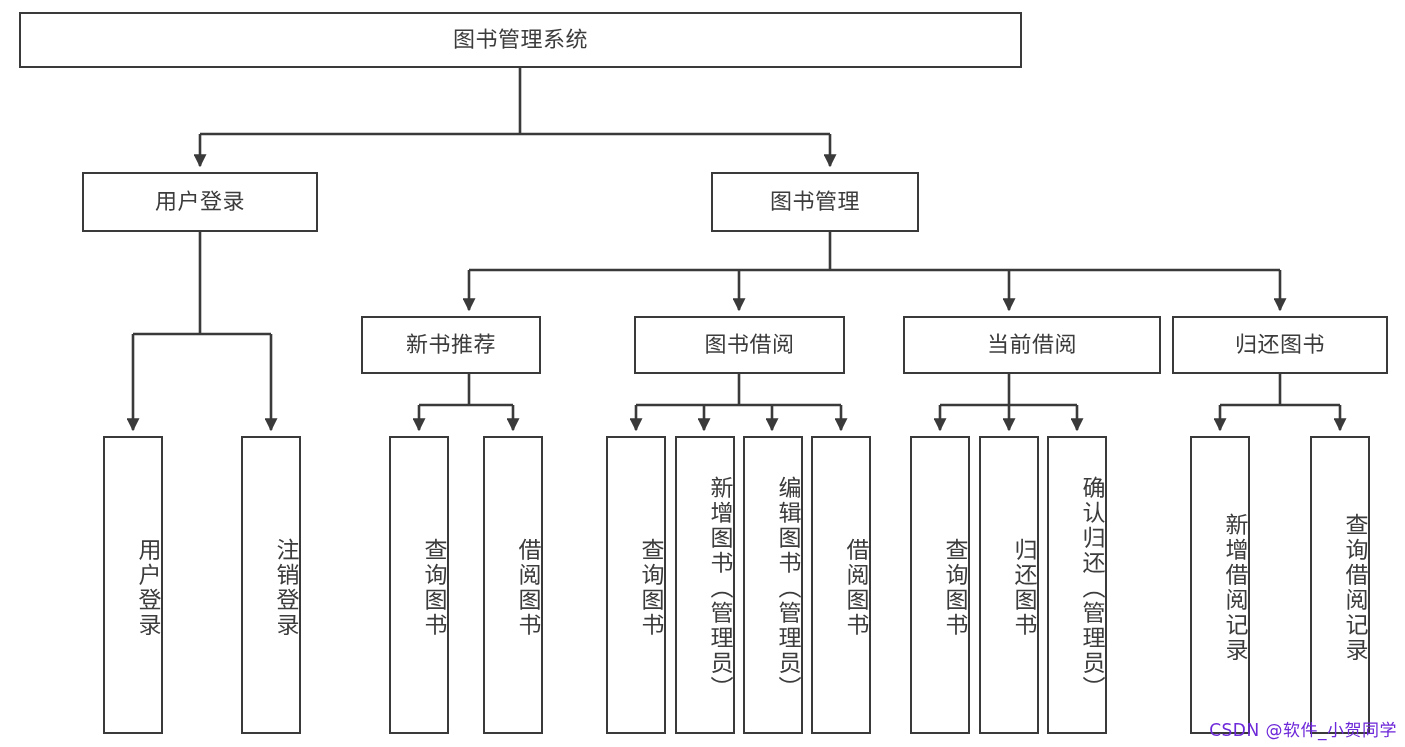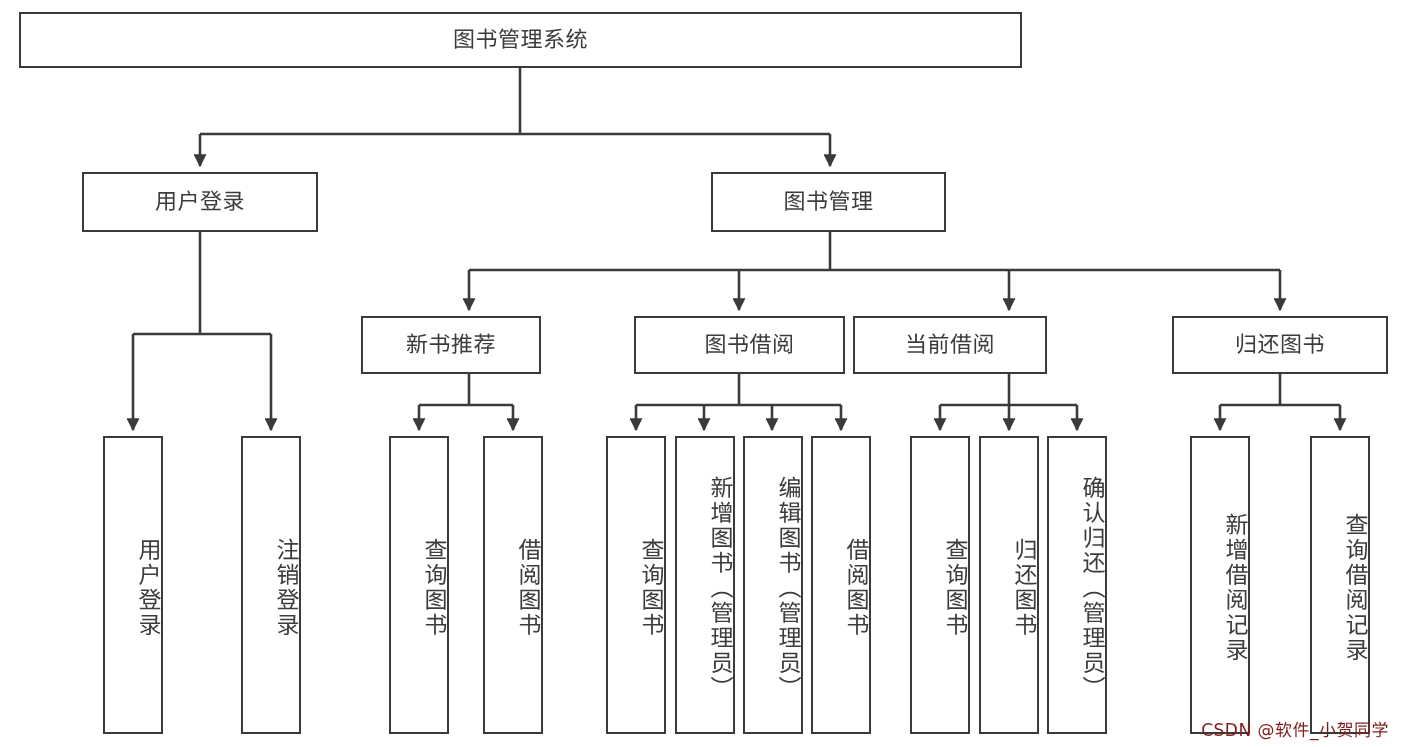--- a/index.html
+++ b/index.html
@@ -51,24 +51,24 @@
     padding-top: 6px;
     letter-spacing: 2px;
   }
   .node.v .vtext {
     writing-mode: vertical-rl;
     text-orientation: upright;
     display: block;
   }
   #watermark {
     position: absolute;
-    right: 16px;
+    right: 8px;
     bottom: 6px;
     font-size: 17px;
-    color: #7f1d1d;
+    color: #6d28d9;
     white-space: nowrap;
     letter-spacing: 0.5px;
   }
 </style>
 </head>
 <body>
 
 <div id="canvas">
 
   <svg id="edges" viewBox="0 0 1405 747" width="1405" height="747" xmlns="http://www.w3.org/2000/svg">
@@ -121,31 +121,31 @@
     </g>
   </svg>
 
   <div class="node h" style="left:19px; top:12px; width:1003px; height:56px;">
     <span>图书管理系统</span>
   </div>
 
   <div class="node h" style="left:82px; top:172px; width:236px; height:60px;">
     <span>用户登录</span>
   </div>
-  <div class="node h" style="left:711px; top:172px; width:235px; height:60px;">
+  <div class="node h" style="left:711px; top:172px; width:208px; height:60px;">
     <span>图书管理</span>
   </div>
 
   <div class="node h" style="left:361px; top:316px; width:180px; height:58px;">
     <span>新书推荐</span>
   </div>
   <div class="node h" style="left:634px; top:316px; width:211px; height:58px;padding-left:20px;">
     <span>图书借阅</span>
   </div>
-  <div class="node h" style="left:853px; top:316px; width:194px; height:58px;">
+  <div class="node h" style="left:903px; top:316px; width:258px; height:58px;">
     <span>当前借阅</span>
   </div>
   <div class="node h" style="left:1172px; top:316px; width:216px; height:58px;">
     <span>归还图书</span>
   </div>
 
   <div class="node v" style="left:103px; top:436px; width:60px; height:298px;">
     <span class="vtext">用户登录</span>
   </div>
   <div class="node v" style="left:241px; top:436px; width:60px; height:298px;">

